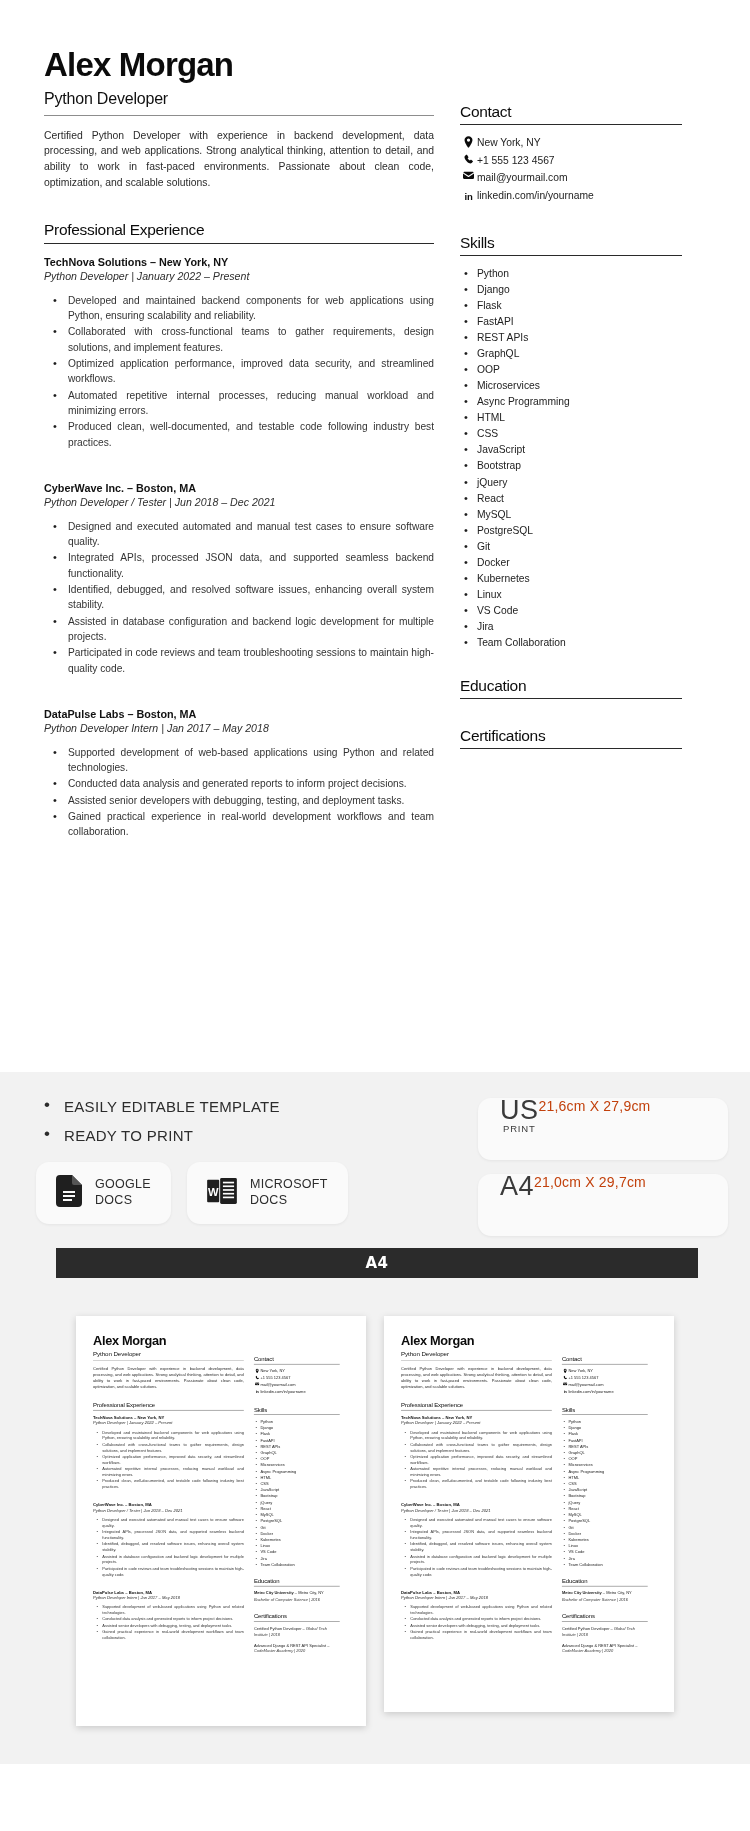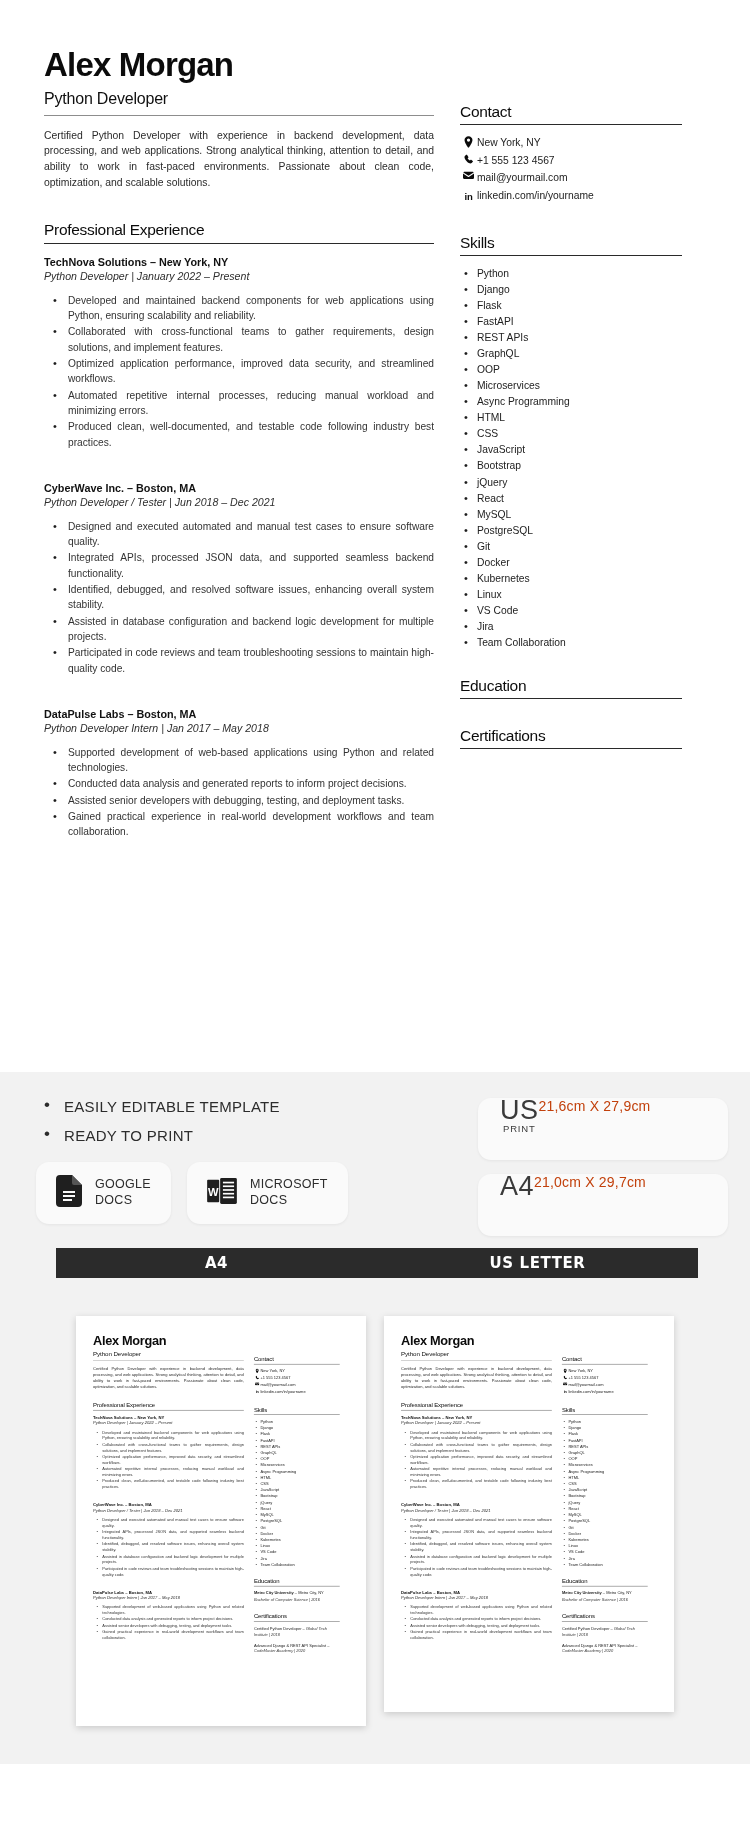--- a/index.html
+++ b/index.html
@@ -446,21 +446,20 @@
           <div class="size-mark">
             <div class="size-big">A4</div>
           </div>
           <div class="size-dims">21,0cm X 29,7cm</div>
         </div>
       </div>
   </div>
 
   <div class="banner">
     <div class="banner-cell">A4</div>
-    <div class="banner-cell">US LETTER</div>
   </div>
 </div>
 
 <div class="thumbs">
   <div class="thumb-shell t-a4">
     <div class="thumb-clip">
         <div class="thumb-scale mini" id="thumb-a4">
           <div class="resume-page">
 
   <div class="col-left">

